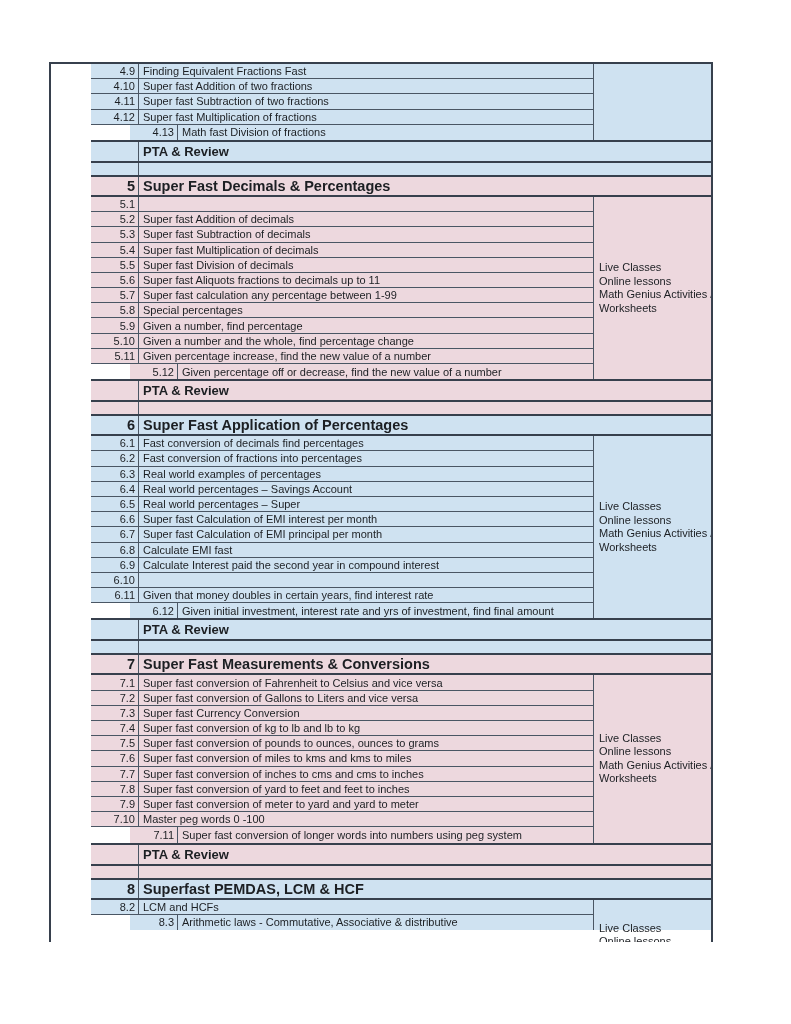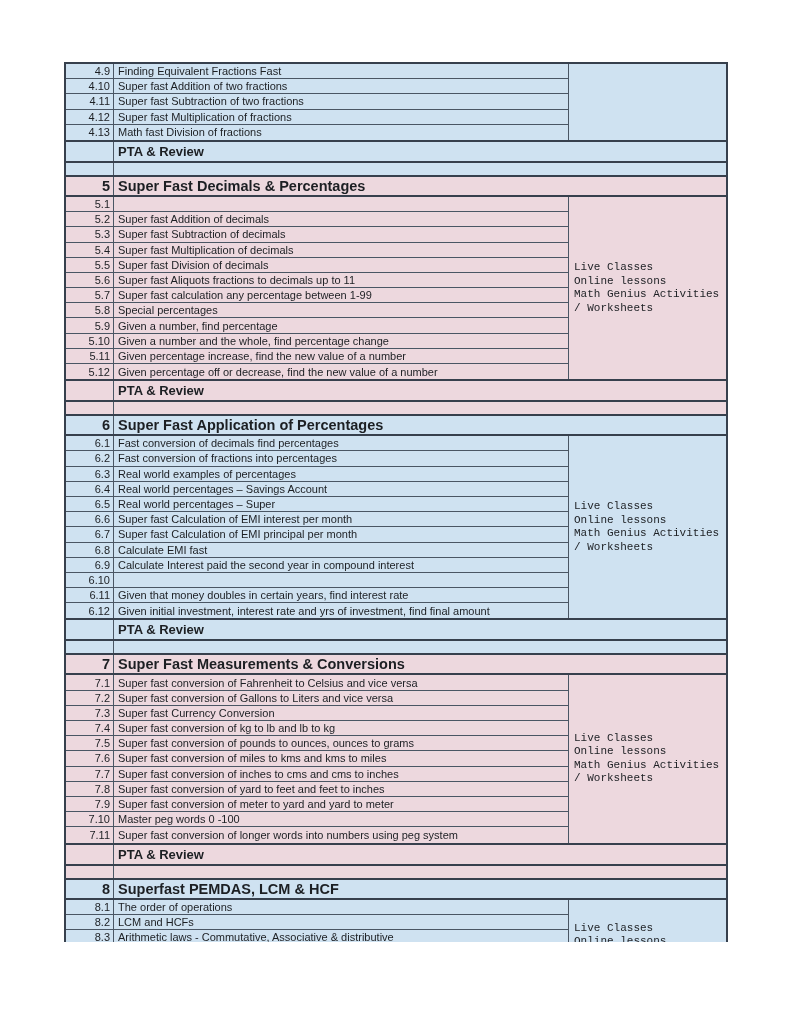--- a/index.html
+++ b/index.html
@@ -9,23 +9,24 @@
     --bthick:#37404d;
     --txt:#1c1f23;
   }
   *{box-sizing:border-box;margin:0;padding:0;}
   html,body{background:#ffffff;}
   body{
     width:791px;height:1024px;position:relative;overflow:hidden;
     font-family:"Liberation Sans", sans-serif;color:var(--txt);
   }
   .table-wrap{
-    position:absolute;left:64px;top:62px;width:664px;height:880px;
+    position:absolute;left:49px;top:62px;width:664px;height:880px;
     border:2px solid var(--bthick);border-bottom:none;overflow:hidden;
     background:#fff;
+    padding-left:40px;
   }
   .section.blue .row,.section.blue .merged-cell{background:var(--blue);}
   .section.pink .row,.section.pink .merged-cell{background:var(--pink);}
   .row{display:flex;width:100%;}
   .cell-num{
     width:48px;flex:0 0 48px;border-right:1px solid var(--bthin);
     text-align:right;padding-right:3px;display:flex;align-items:center;justify-content:flex-end;
   }
   .cell-desc{
     flex:1;padding-left:4px;display:flex;align-items:center;overflow:hidden;white-space:nowrap;
@@ -33,26 +34,26 @@
   .cell-dur{
     width:158px;flex:0 0 158px;border-left:1px solid var(--bthin);
     padding-left:5px;display:flex;align-items:center;overflow:hidden;white-space:nowrap;margin-top:48px;
   }
   
   .row.header{height:20px;border-bottom:2px solid var(--bthick);font-weight:bold;font-size:14.5px;}
   
   .items-block{display:flex;width:100%;}
   .items-col{width:502px;flex:0 0 502px;display:flex;flex-direction:column;}
   .row.item{height:15.2px;border-bottom:1px solid var(--bthin);font-size:11px;}
-  .items-col .row.item:last-child{border-bottom:none;}
+  .items-col .row.item:last-child{border-bottom:none;margin-left:39px;}
   .merged-cell{
     width:158px;flex:0 0 158px;border-left:1px solid var(--bthin);
     display:flex;align-items:center;position:relative;
   }
-  .resources-text{font-size:11px;line-height:13.5px;padding-left:5px;font-family:Liberation Mono, monospace;}
+  .resources-text{font-size:11px;line-height:13.5px;padding-left:5px;}
   .resources-text.offset{position:absolute;top:22px;left:0;}
   
   .row.pta{height:23px;border-top:2px solid var(--bthick);border-bottom:2px solid var(--bthick);
     font-weight:bold;font-size:13px;}
   .row.pta .cell-desc{border-right:0;}
   
   .row.spacer{height:14px;border-bottom:2px solid var(--bthick);}
 </style>
 </head>
 <body>
@@ -319,24 +320,20 @@
     </div>
     <div class="section blue">
       <div class="row header">
         <div class="cell-num">8</div>
         <div class="cell-desc">Superfast PEMDAS, LCM &amp; HCF</div>
         <div class="cell-dur">4 Weeks</div>
       </div>
       <div class="items-block">
         <div class="items-col">
           <div class="row item">
-            <div class="cell-num">8.1</div>
-            <div class="cell-desc">The order of operations</div>
-          </div>
-          <div class="row item">
             <div class="cell-num">8.2</div>
             <div class="cell-desc">LCM and HCFs</div>
           </div>
           <div class="row item">
             <div class="cell-num">8.3</div>
             <div class="cell-desc">Arithmetic laws - Commutative, Associative &amp; distributive</div>
           </div>
         </div>
         <div class="merged-cell">
           <div class="resources-text offset">

